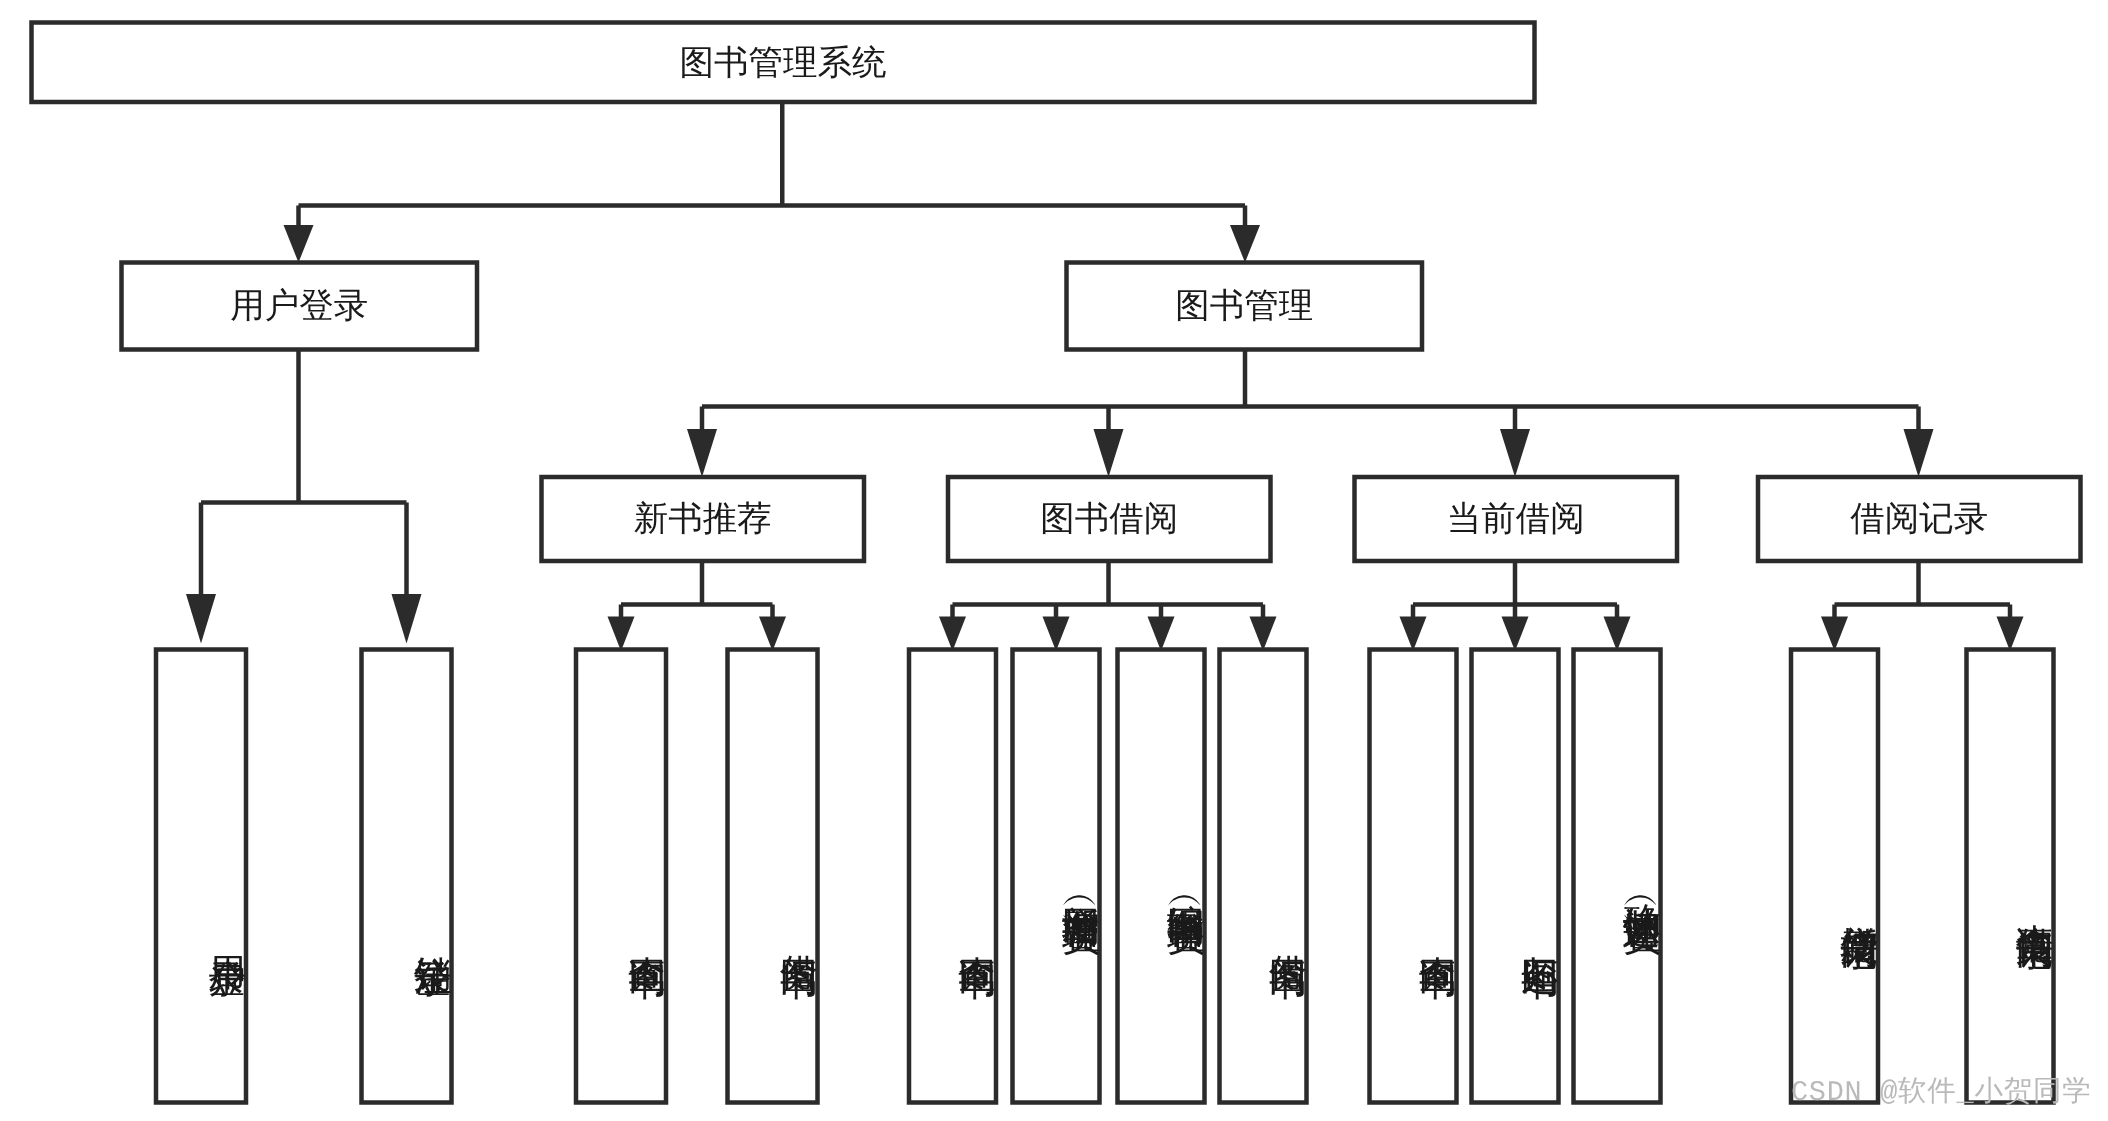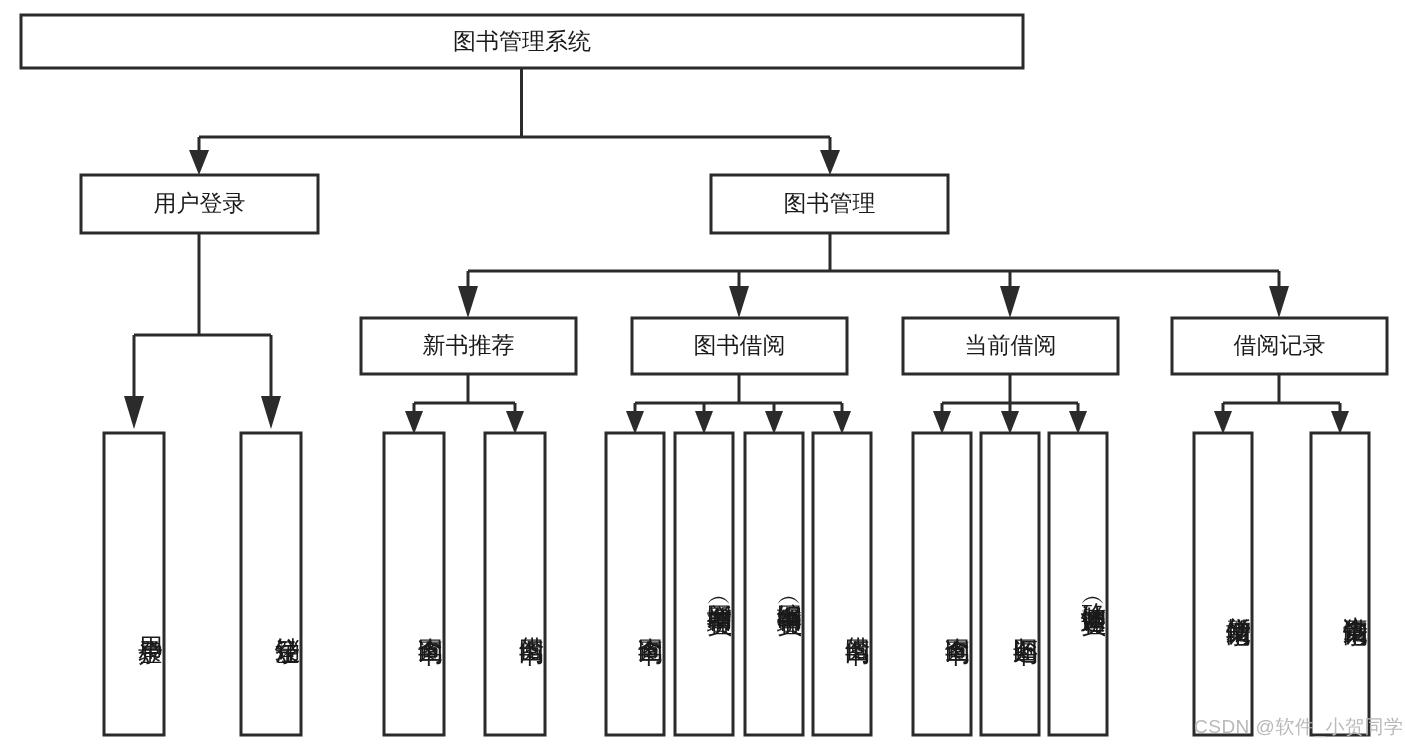--- a/index.html
+++ b/index.html
@@ -59,21 +59,21 @@
     color: #1a1a1a;
     white-space: nowrap;
     text-align: center;
     pointer-events: none;
     display: flex;
     align-items: flex-start;
     justify-content: center;
   }
   .watermark {
     position: absolute;
-    font-family: Liberation Sans, sans-serif;
+    font-family: Liberation Mono, monospace;
     font-size: 19px;
     color: #b9b9b9;
     white-space: nowrap;
     letter-spacing: 0.5px;
   }
 </style>
 </head>
 <body>
 
 <div id="diagram-root">

